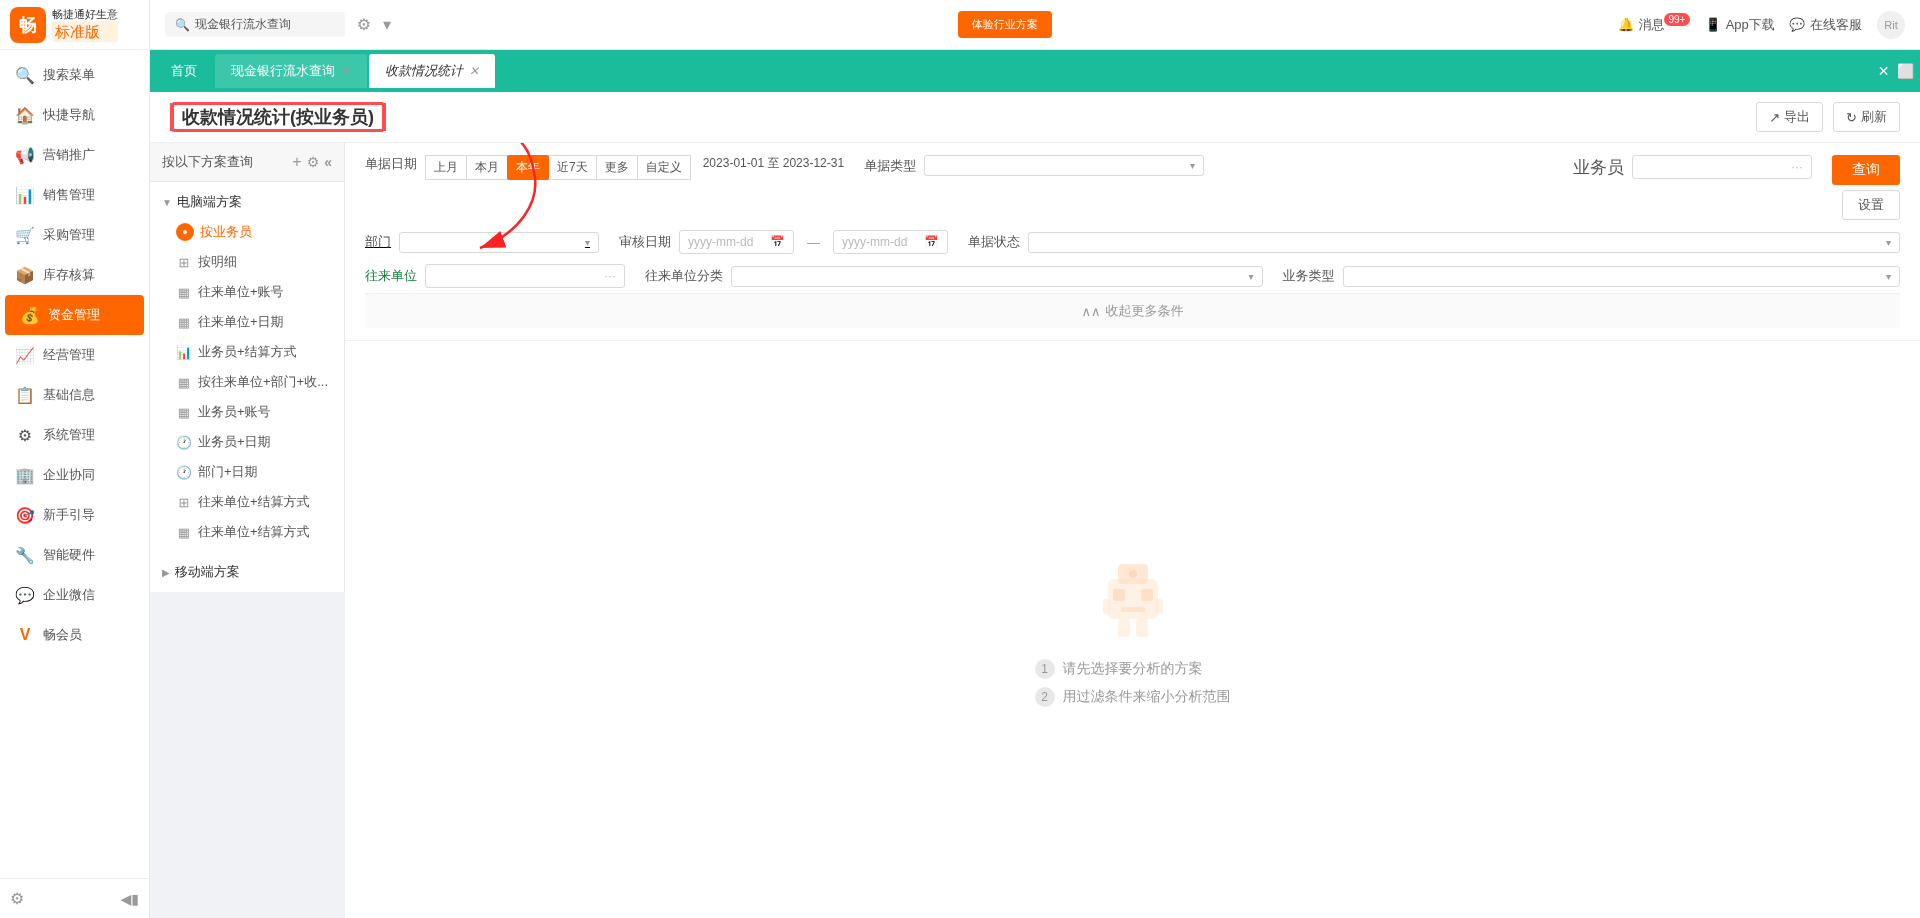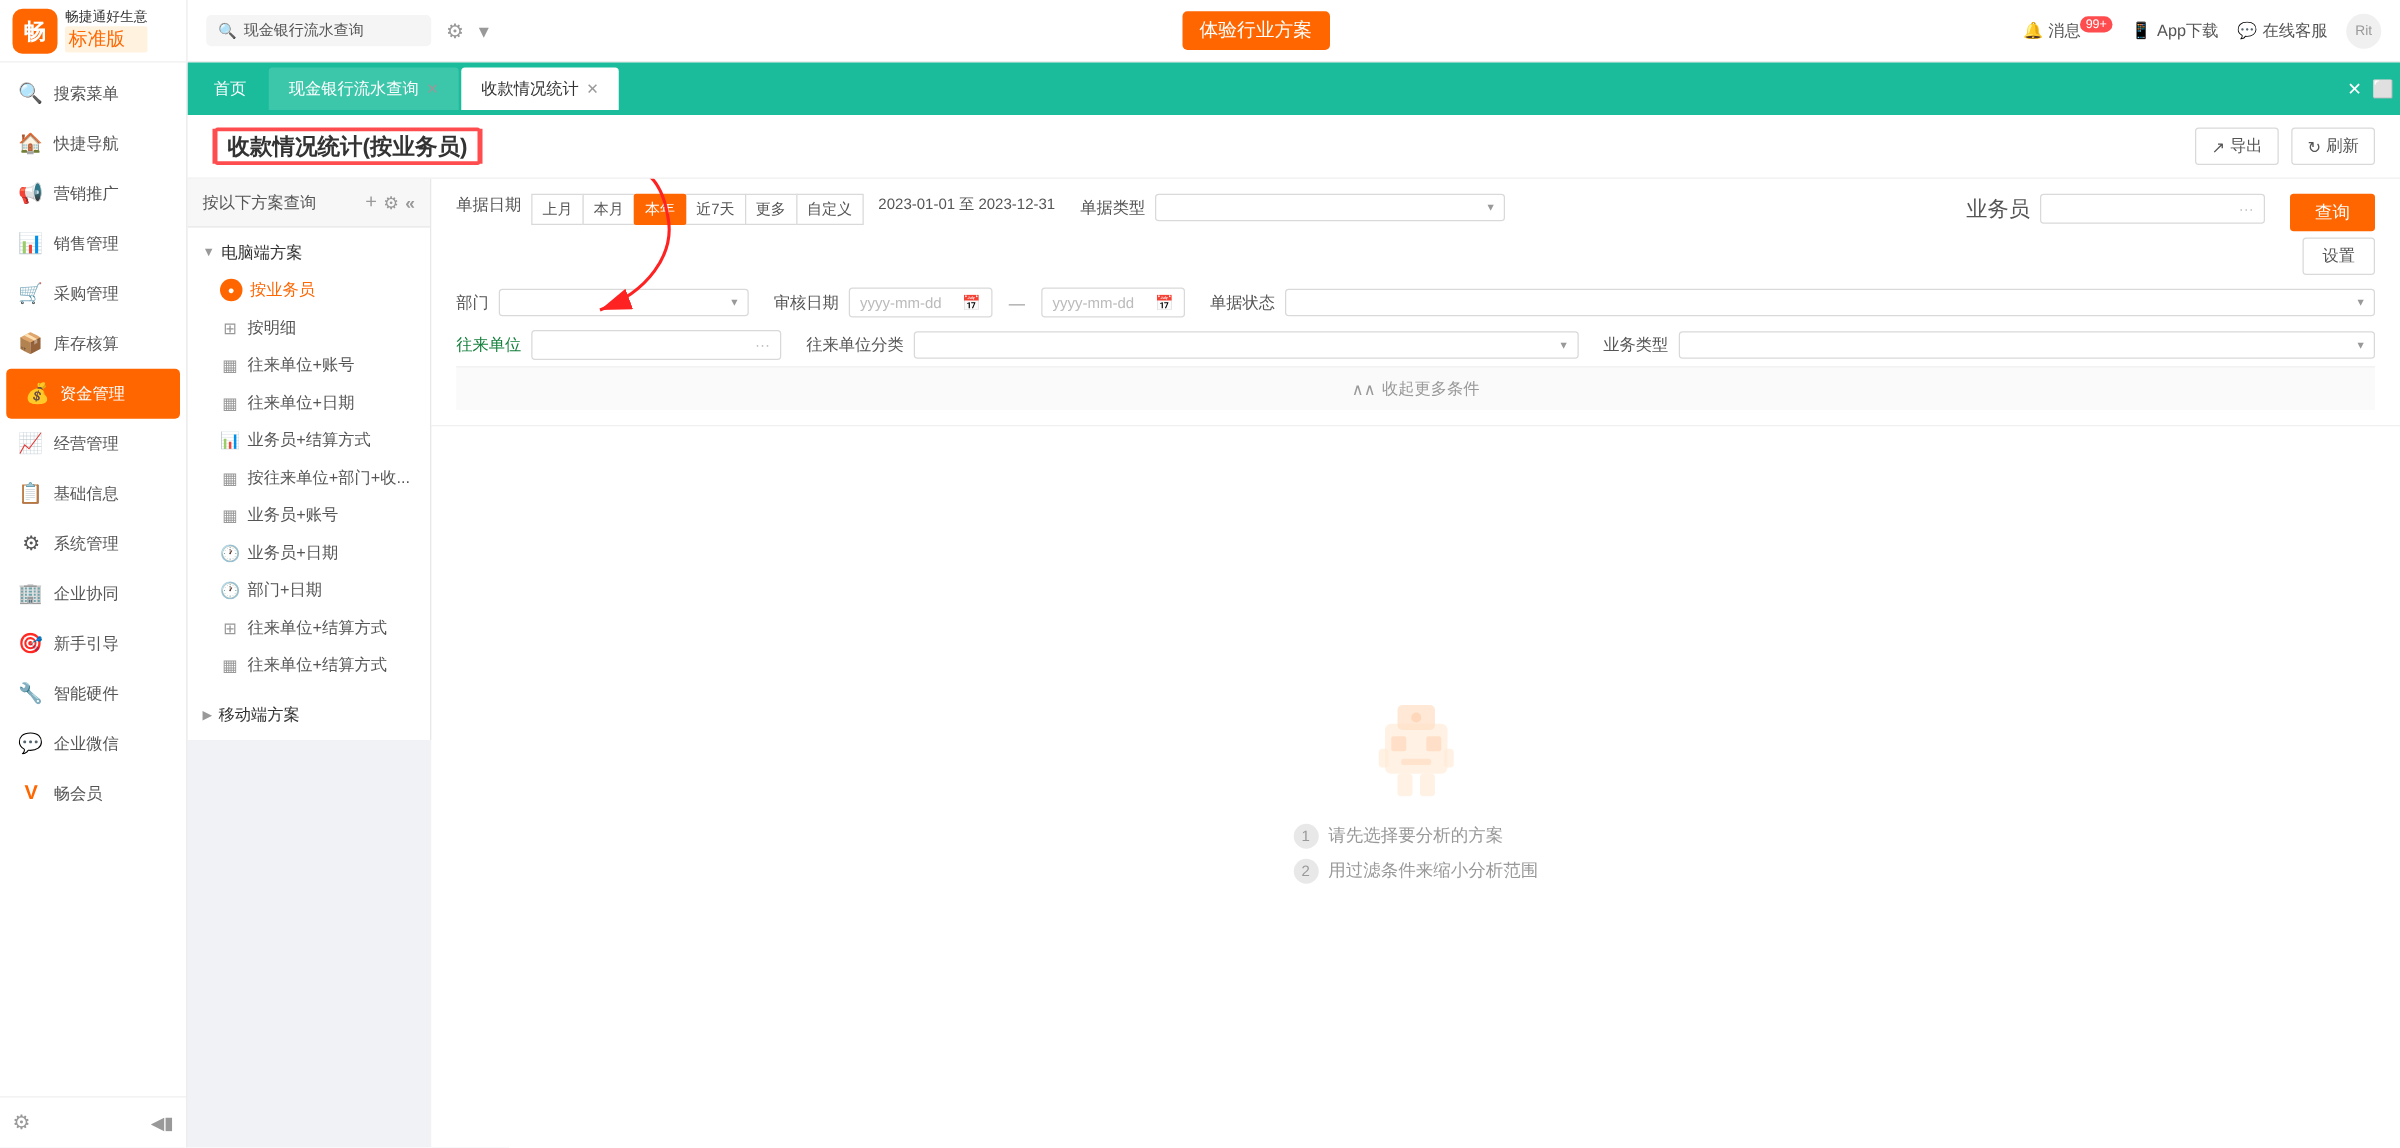--- a/index.html
+++ b/index.html
@@ -17,30 +17,30 @@
     .nav-item .nav-icon { width: 20px; height: 20px; margin-right: 8px; display: flex; align-items: center; justify-content: center; font-size: 16px; }
     .sidebar-footer { padding: 10px; display: flex; align-items: center; justify-content: space-between; border-top: 1px solid #f0f0f0; }
 
     
     .main { flex: 1; display: flex; flex-direction: column; height: 100%; overflow: hidden; }
 
     
     .topbar { height: 50px; background: #fff; display: flex; align-items: center; padding: 0 15px; border-bottom: 1px solid #e8e8e8; justify-content: space-between; }
     .topbar-left { display: flex; align-items: center; gap: 8px; }
     .topbar-search { display: flex; align-items: center; background: #f5f5f5; border-radius: 4px; padding: 4px 10px; width: 180px; color: #999; font-size: 12px; }
-    .topbar-btn { background: #ff6600; color: white; border: none; border-radius: 4px; padding: 6px 14px; font-size: 15px; cursor: pointer; }
+    .topbar-btn { background: #ff6600; color: white; border: none; border-radius: 4px; padding: 6px 14px; font-size: 11px; cursor: pointer; }
     .topbar-right { display: flex; align-items: center; gap: 15px; color: #555; font-size: 13px; }
     .topbar-badge { background: #ff4d4f; color: white; border-radius: 10px; padding: 1px 5px; font-size: 10px; margin-left: -5px; margin-top: -10px; }
     .gear-icon { width: 22px; height: 22px; display: flex; align-items: center; justify-content: center; color: #999; cursor: pointer; font-size: 16px; }
 
     
     .tabs { height: 42px; background: #1abc9c; display: flex; align-items: center; padding: 0 5px; gap: 2px; }
     .tab { padding: 8px 16px; color: rgba(255,255,255,0.85); cursor: pointer; border-radius: 3px 3px 0 0; font-size: 13px; display: flex; align-items: center; gap: 6px; }
     .tab.home { background: transparent; color: white; }
-    .tab.active { background: white; color: #333; }
+    .tab.active { background: white; color: #333; font-style: italic; }
     .tab-close { font-size: 12px; color: #999; cursor: pointer; }
     .tabs-right { margin-left: auto; display: flex; align-items: center; gap: 8px; color: white; font-size: 16px; cursor: pointer; }
 
     
     .page-header { background: white; padding: 10px 20px; display: flex; align-items: center; justify-content: space-between; border-bottom: 1px solid #f0f0f0; }
     .page-title { font-size: 18px; font-weight: bold; color: #333; border: 2px solid #ff4d4f; padding: 3px 8px; border-radius: 2px; }
     .page-actions { display: flex; gap: 10px; align-items: center; }
     .btn-export { background: white; border: 1px solid #d9d9d9; color: #555; padding: 5px 12px; border-radius: 3px; cursor: pointer; font-size: 13px; display: flex; align-items: center; gap: 4px; }
     .btn-refresh { background: white; border: 1px solid #d9d9d9; color: #555; padding: 5px 12px; border-radius: 3px; cursor: pointer; font-size: 13px; display: flex; align-items: center; gap: 4px; }
 
@@ -371,21 +371,21 @@
             </div>
           </div>
 
           <div class="query-btns">
             <button class="btn-query">查询</button>
             <button class="btn-settings">设置</button>
           </div>
         </div>
 
         <div style="display:flex;align-items:center;gap:20px;margin-bottom:10px;">
-          <div style="display:flex;align-items:center;gap:8px;">
+          <div style="display:flex;align-items:center;gap:8px;text-decoration:underline;">
             <span style="color:#555;font-size:13px;white-space:nowrap;">部门</span>
             <div class="select-control" style="min-width:200px;">
               <span style="color:#bbb;"></span>
               <span class="select-arrow">▾</span>
             </div>
           </div>
 
           <div style="display:flex;align-items:center;gap:8px;">
             <span style="color:#555;font-size:13px;white-space:nowrap;">审核日期</span>
             <div class="date-input">

